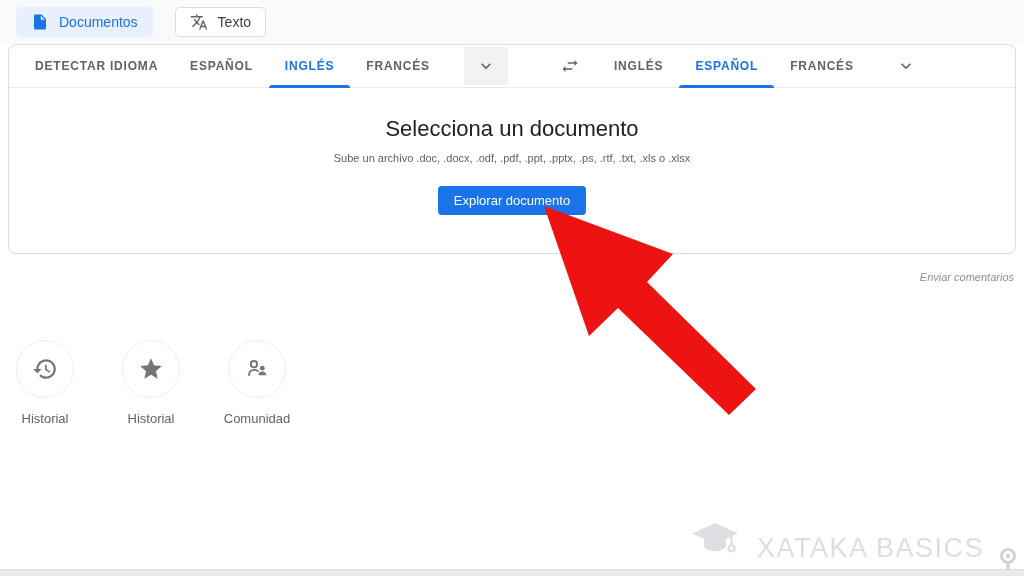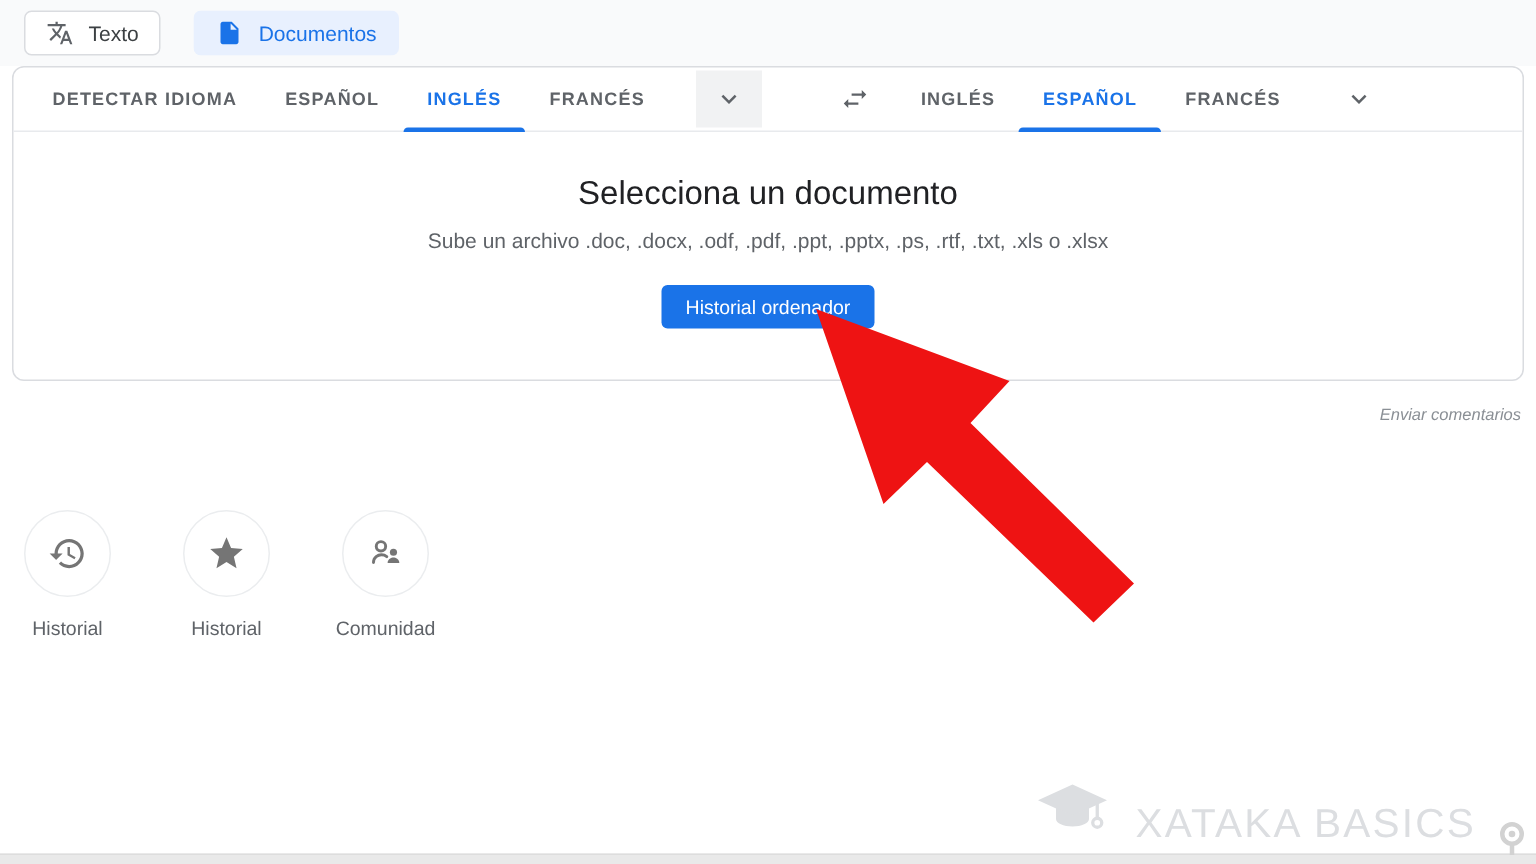--- a/index.html
+++ b/index.html
@@ -52,21 +52,21 @@
   }
   .chev-btn.highlight { background:#f1f2f3; margin-left:18px; }
   .swap-btn {
     width:40px; display:flex; align-items:center; justify-content:center;
     cursor:pointer; margin-left:42px; margin-right:8px;
   }
   .tabrow svg { display:block; }
 
   .card-content { text-align:center; }
   .upload-title { margin-top:28px; font-size:22px; color:#202124; font-weight:400; }
-  .upload-sub { margin-top:10px; font-size:14px; color:#5f6368; }
+  .upload-sub { margin-top:10px; font-size:11px; color:#5f6368; }
   .browse-btn {
     margin-top:22px; display:inline-block; background:#1a73e8; color:#fff;
     font-size:13px; font-weight:500; padding:7px 16px; border-radius:4px;
     border:none; cursor:pointer; font-family:"Liberation Sans", sans-serif;
   }
 
   .feedback {
     position:absolute; top:271px; right:10px;
     font-size:11px; font-style:italic; color:#8a8f95; cursor:pointer;
   }
@@ -105,35 +105,35 @@
   .arrow-overlay {
     position:absolute; left:0; top:0; width:1024px; height:576px;
     pointer-events:none;
   }
   .arrow-overlay polygon { fill:#ee1313; }
 </style>
 </head>
 <body>
 
 <div class="topbar">
+  <div class="mode-btn active">
+    <span>
+      <svg width="18" height="18" viewBox="0 0 24 24" fill="#1a73e8">
+          <path d="M6 2c-1.1 0-1.99.9-1.99 2L4 20c0 1.1.89 2 1.99 2H18c1.1 0 2-.9 2-2V8l-6-6H6zm7 7V3.5L18.5 9H13z"></path>
+        </svg>
+    </span>
+    <span>Documentos</span>
+  </div>
   <div class="mode-btn outlined">
     <span>
       <svg width="18" height="18" viewBox="0 0 24 24" fill="#5f6368">
           <path d="M12.87 15.07l-2.54-2.51.03-.03c1.74-1.94 2.98-4.17 3.71-6.53H17V4h-7V2H8v2H1v1.99h11.17C11.5 7.92 10.44 9.75 9 11.35 8.07 10.32 7.3 9.19 6.69 8h-2c.73 1.63 1.73 3.17 2.98 4.56l-5.09 5.02L4 19l5-5 3.11 3.11.76-2.04zM18.5 10h-2L12 22h2l1.12-3h4.75L21 22h2l-4.5-12zm-2.62 7l1.62-4.33L19.12 17h-3.24z"></path>
         </svg>
     </span>
     <span>Texto</span>
-  </div>
-  <div class="mode-btn active">
-    <span>
-      <svg width="18" height="18" viewBox="0 0 24 24" fill="#1a73e8">
-          <path d="M6 2c-1.1 0-1.99.9-1.99 2L4 20c0 1.1.89 2 1.99 2H18c1.1 0 2-.9 2-2V8l-6-6H6zm7 7V3.5L18.5 9H13z"></path>
-        </svg>
-    </span>
-    <span>Documentos</span>
   </div>
 </div>
 
 <div class="card">
   <div class="tabrow">
     <div class="tab">DETECTAR IDIOMA</div>
     <div class="tab">ESPAÑOL</div>
     <div class="tab active">INGLÉS</div>
     <div class="tab">FRANCÉS</div>
 
@@ -162,21 +162,21 @@
         <svg width="20" height="20" viewBox="0 0 24 24" fill="#5f6368">
             <path d="M16.59 8.59 12 13.17 7.41 8.59 6 10l6 6 6-6z"></path>
           </svg>
       </span>
     </div>
   </div>
 
   <div class="card-content">
     <div class="upload-title">Selecciona un documento</div>
     <div class="upload-sub">Sube un archivo .doc, .docx, .odf, .pdf, .ppt, .pptx, .ps, .rtf, .txt, .xls o .xlsx</div>
-    <button class="browse-btn">Historial ordenador</button>
+    <button class="browse-btn">Explorar documento</button>
   </div>
 </div>
 
 <div class="feedback">Enviar comentarios</div>
 
 <div class="shortcuts">
   <div class="shortcut">
     <div class="circle">
       <svg width="26" height="26" viewBox="0 0 24 24" fill="#757575">
           <path d="M13 3c-4.97 0-9 4.03-9 9H1l3.89 3.89.07.14L9 12H6c0-3.87 3.13-7 7-7s7 3.13 7 7-3.13 7-7 7c-1.93 0-3.68-.79-4.94-2.06l-1.42 1.42C8.27 19.99 10.51 21 13 21c4.97 0 9-4.03 9-9s-4.03-9-9-9zm-1 5v5l4.28 2.54.72-1.21-3.5-2.08V8h-1.5z"></path>

